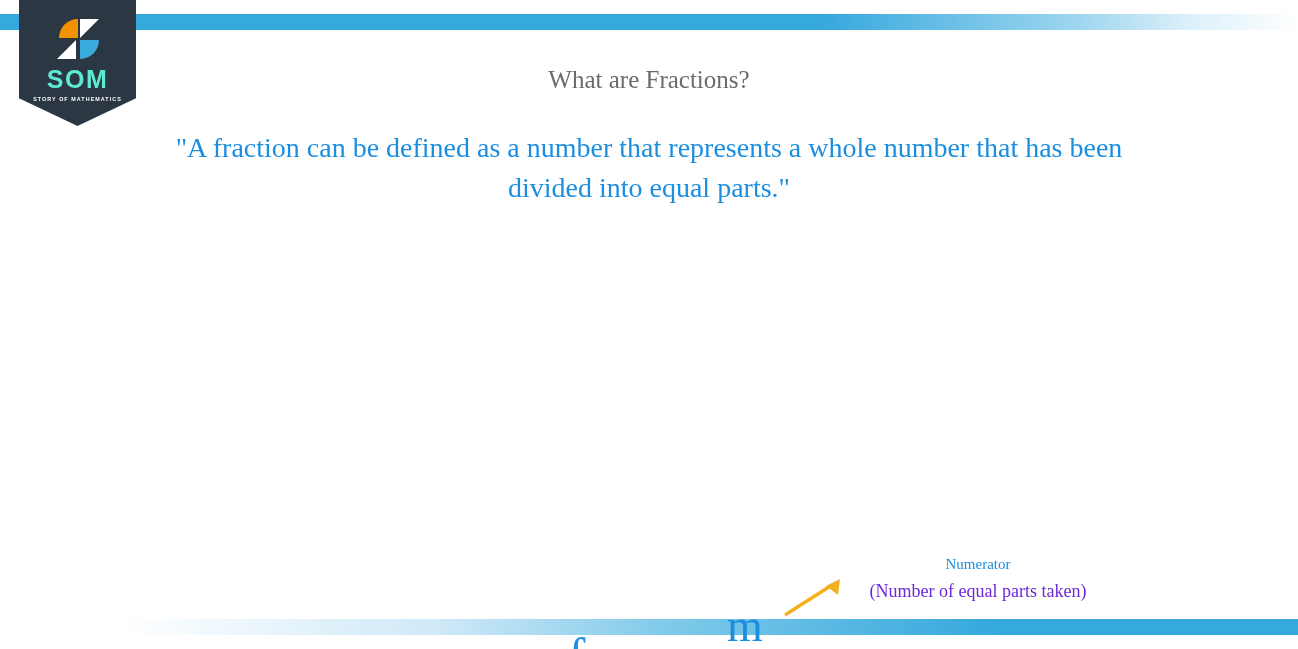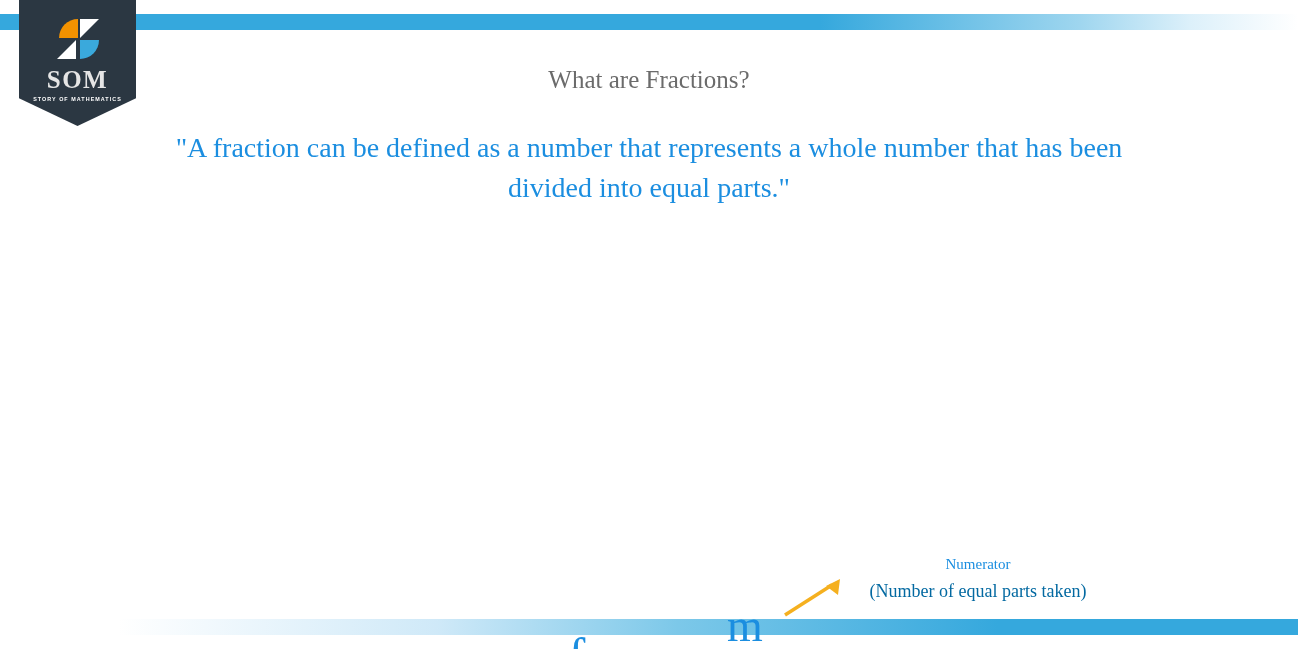--- a/index.html
+++ b/index.html
@@ -48,22 +48,22 @@
     display: flex;
     flex-direction: column;
     align-items: center;
   }
   .logo-mark {
     margin-top: 17px;
     width: 48px;
     height: 44px;
   }
   .logo-title {
-    color: #e5e5e5;
-    font-family: Liberation Serif, serif;
+    color: #5eead4;
+    font-family: Liberation Sans, sans-serif;
     font-weight: bold;
     font-size: 25px;
     letter-spacing: 1.5px;
     line-height: 1;
     margin-top: 6px;
   }
   .logo-sub {
     color: #ffffff;
     font-family: "Liberation Sans", sans-serif;
     font-size: 5.4px;
@@ -137,21 +137,21 @@
     text-align: center;
   }
   .ann-numerator { left: 848px; top: 280px; width: 260px; }
   .ann-title {
     font-size: 15px;
     color: #1b8ee0;
     line-height: 28px;
   }
   .ann-desc {
     font-size: 18px;
-    color: #0369a1;
+    color: #6d28d9;
     line-height: 26px;
   }
 
   .arrow-svg {
     position: absolute;
     overflow: visible;
   }
   .arrow-numerator { left: 782px; top: 306px; }
 </style>
 </head>

